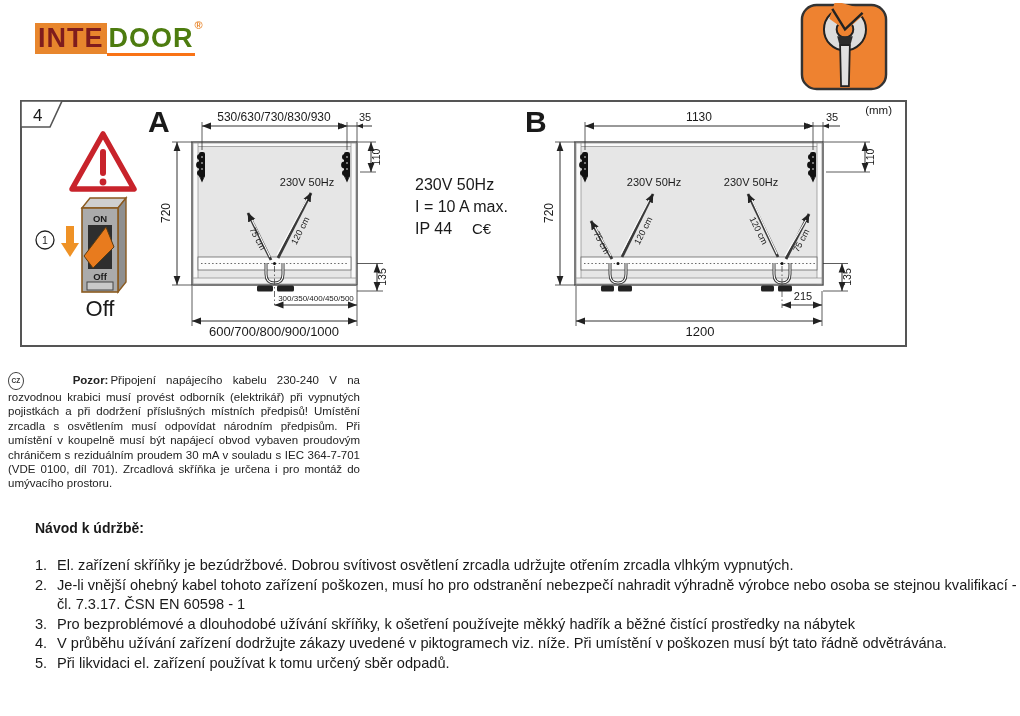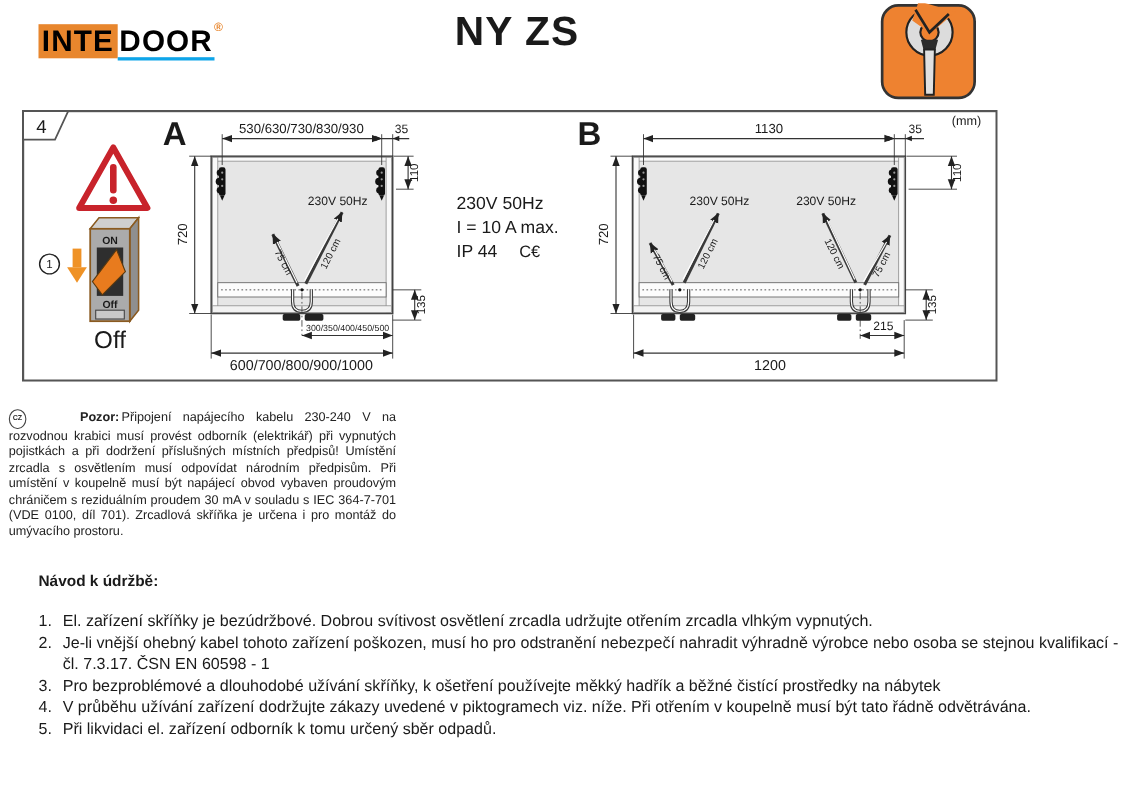--- a/index.html
+++ b/index.html
@@ -1,22 +1,22 @@
 <!DOCTYPE html>
 <html><head>
 <meta charset="utf-8">
 <style>
   html,body{margin:0;padding:0;background:#fff;}
   #page{position:relative;width:1020px;height:716px;background:#fff;overflow:hidden;
         font-family:"Liberation Sans",sans-serif;color:#1a1a1a;}
 
   
   .logo{position:absolute;left:35px;top:10px;font-weight:bold;font-size:27px;line-height:30px;white-space:nowrap;}
-  .logo-inte{background:#e8862d;color:#000000;padding:0 3px 1px 3px;letter-spacing:1px;}
-  .logo-door{color:#000000;border-bottom:3px solid #0ea5e9;padding:0 1px 0 2px;letter-spacing:1px;}
+  .logo-inte{background:#e8862d;color:#7f1d1d;padding:0 3px 1px 3px;letter-spacing:1px;}
+  .logo-door{color:#4d7c0f;border-bottom:3px solid #f97316;padding:0 1px 0 2px;letter-spacing:1px;}
   .logo-reg{color:#e8862d;font-size:11px;vertical-align:18px;}
   .page-title{position:absolute;left:320px;top:8px;width:300px;text-align:center;
               font-size:37px;font-weight:bold;letter-spacing:1px;}
   .service-icon{position:absolute;left:800px;top:3px;width:88px;height:88px;}
 
   
   .panel{position:absolute;left:20px;top:100px;width:887px;height:247px;}
 
   svg text{font-family:"Liberation Sans",sans-serif;fill:#1a1a1a;}
 
@@ -34,21 +34,20 @@
   .maint-item .num{flex:0 0 22px;}
   .maint-item .txt{flex:1;}
 </style>
 </head>
 <body>
 
 <div id="page">
 
   <div class="logo"><span class="logo-inte">INTE</span><span class="logo-door">DOOR</span><sup class="logo-reg">®</sup></div>
 
-  <div class="page-title">NY ZS</div>
 
   <div class="service-icon">
     <svg width="88" height="88" viewBox="0 0 90 90">
       <rect x="2" y="2" width="86" height="86" rx="15" fill="#ee8230" stroke="#333" stroke-width="2.5"></rect>
       <circle cx="46" cy="27" r="15" fill="none" stroke="#dcdcdc" stroke-width="12"></circle>
       <circle cx="46" cy="27" r="21.5" fill="none" stroke="#222" stroke-width="2"></circle>
       <circle cx="46" cy="27" r="8.5" fill="#ee8230" stroke="#222" stroke-width="2"></circle>
       <polygon points="36,-2 70,8 47,28 30,16" fill="#ee8230"></polygon>
       <path d="M33,6 L46,27 L64,10" fill="none" stroke="#222" stroke-width="2.5"></path>
       <polygon points="38,34 54,34 51,45 41,45" fill="#2b2b2b"></polygon>
@@ -271,21 +270,21 @@
     <div class="maint-item">
       <span class="num">2.</span>
       <span class="txt">Je-li vnější ohebný kabel tohoto zařízení poškozen, musí ho pro odstranění nebezpečí nahradit výhradně výrobce nebo osoba se stejnou kvalifikací - čl. 7.3.17. ČSN EN 60598 - 1</span>
     </div>
     <div class="maint-item">
       <span class="num">3.</span>
       <span class="txt">Pro bezproblémové a dlouhodobé užívání skříňky, k ošetření používejte měkký hadřík a běžné čistící prostředky na nábytek</span>
     </div>
     <div class="maint-item">
       <span class="num">4.</span>
-      <span class="txt">V průběhu užívání zařízení dodržujte zákazy uvedené v piktogramech viz. níže. Při otřením v koupelně musí být tato řádně odvětrávána.</span>
+      <span class="txt">V průběhu užívání zařízení dodržujte zákazy uvedené v piktogramech viz. níže. Při umístění v poškozen musí být tato řádně odvětrávána.</span>
     </div>
     <div class="maint-item">
       <span class="num">5.</span>
-      <span class="txt">Při likvidaci el. zařízení odborník k tomu určený sběr odpadů.</span>
+      <span class="txt">Při likvidaci el. zařízení používat k tomu určený sběr odpadů.</span>
     </div>
   </div>
 
 </div>
 
 </body></html>

